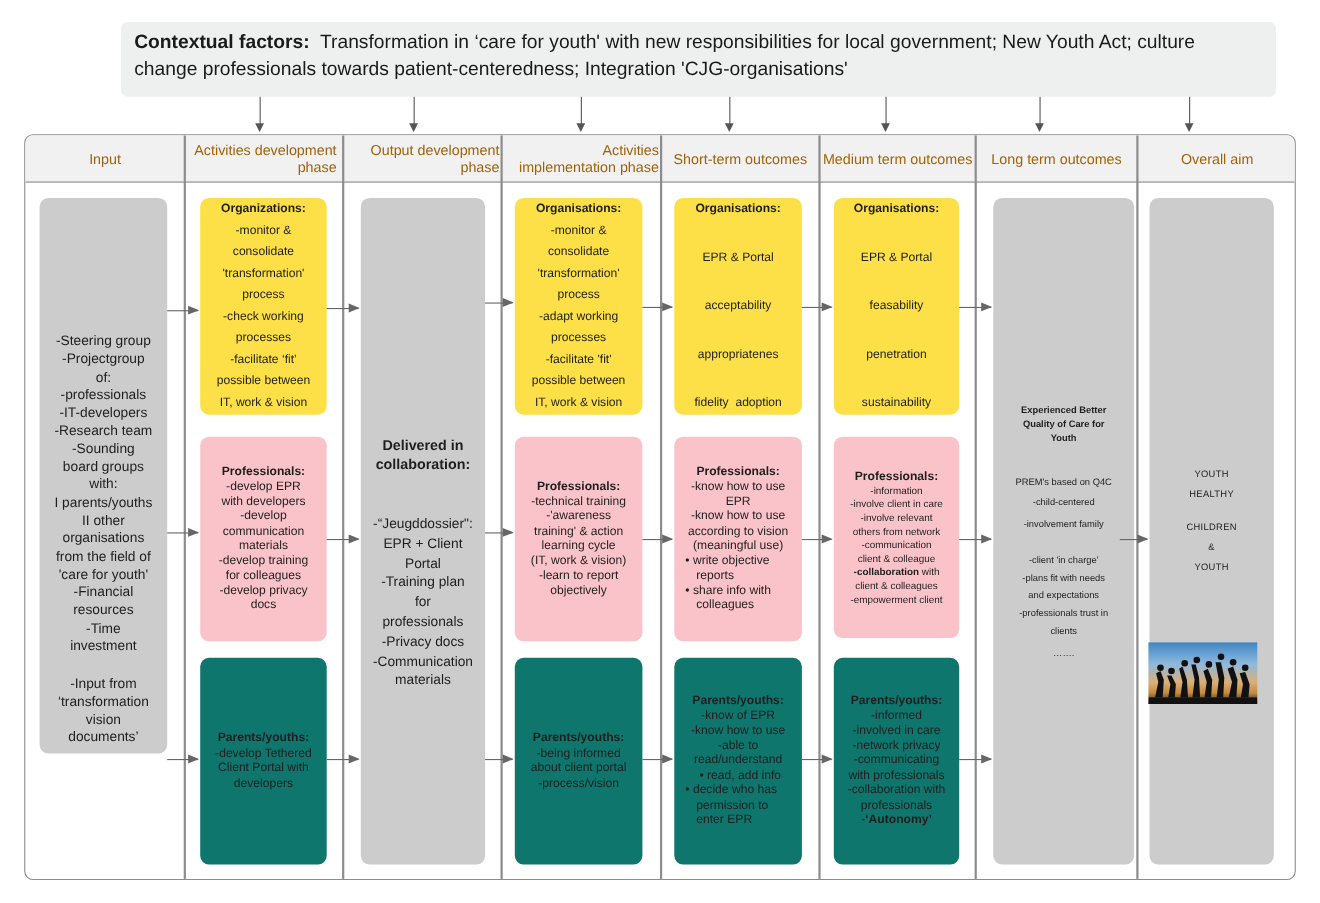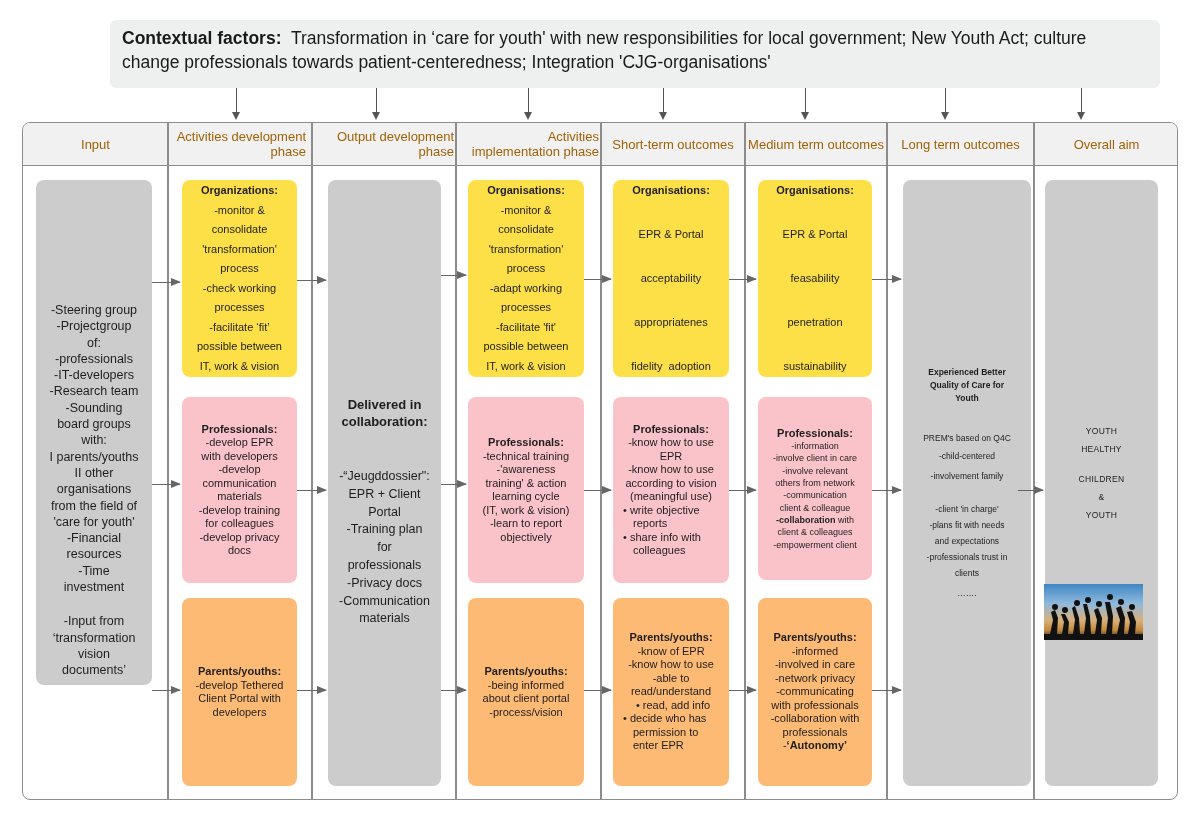--- a/index.html
+++ b/index.html
@@ -20,21 +20,21 @@
   .hcell { position: absolute; top: 0; height: 42px; display: flex; align-items: center;
            justify-content: center; text-align: right; font-weight: normal; font-size: 13px;
            color: #a16207; line-height: 15px; box-sizing: border-box; padding: 0 2px; }
   .coldiv { position: absolute; top: 0; width: 1.5px; height: 100%; background: #8c8c8c; }
   .box { position: absolute; border-radius: 8px; box-sizing: border-box;
          display: flex; flex-direction: column; justify-content: center; align-items: center;
          text-align: center; font-size: 11px; line-height: 13.5px; padding: 4px 6px; color: #1e1e1e; }
   .gray { background: #cccccc; }
   .blue { background: #fde047; justify-content: space-between; }
   .pink { background: #fac3c9; }
-  .peach { background: #fdba74; justify-content: center; }
+  .peach { background: #0f766e; justify-content: center; }
   .box .title { font-weight: bold; }
   .box .line { display: block; }
   .box .bullet { display: block; text-align: left; padding-left: 14px; text-indent: -10px; }
   .input-text { font-size: 12.5px; line-height: 16.3px; }
   .output-text { font-size: 12.5px; line-height: 17.8px; }
   .out-title { font-weight: bold; font-size: 13px; line-height: 17px; margin-bottom: 38px; }
   .ha { position: absolute; height: 1px; background: #666; }
   .ha::after { content: ""; position: absolute; right: -1px; top: -4px; width: 0; height: 0;
                border-top: 4.5px solid transparent; border-bottom: 4.5px solid transparent;
                border-left: 10px solid #666; }

